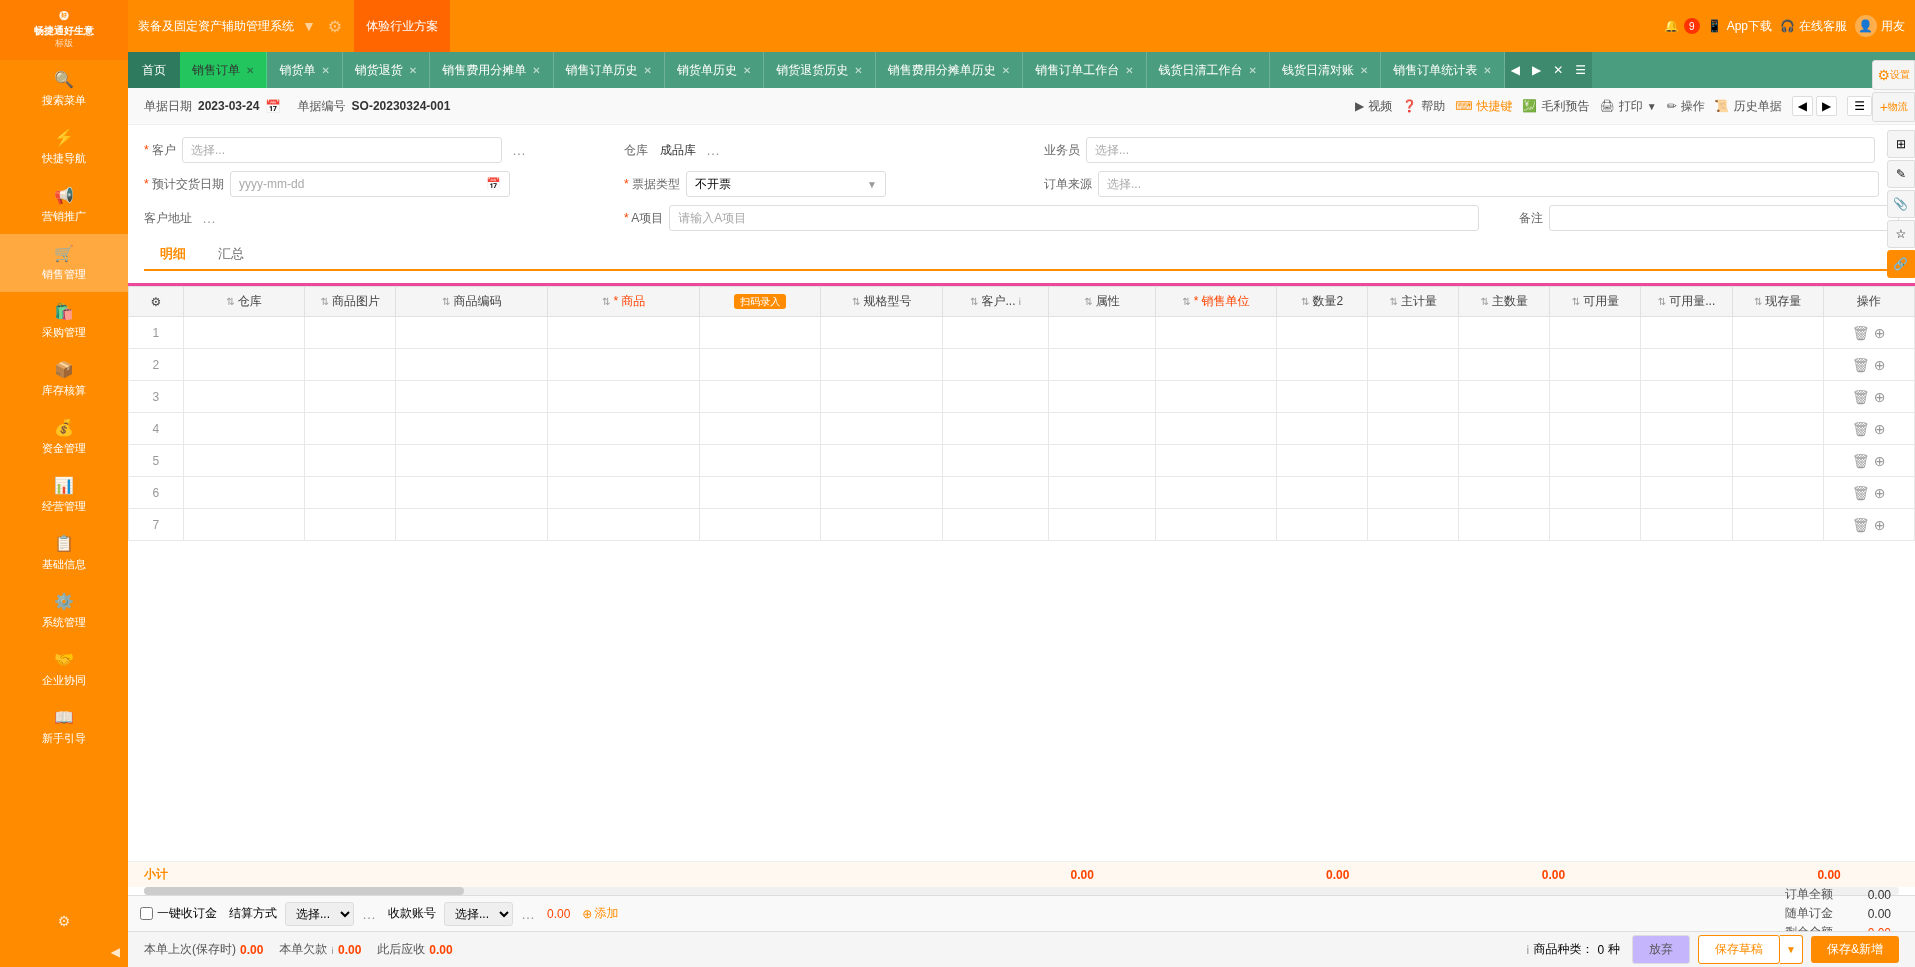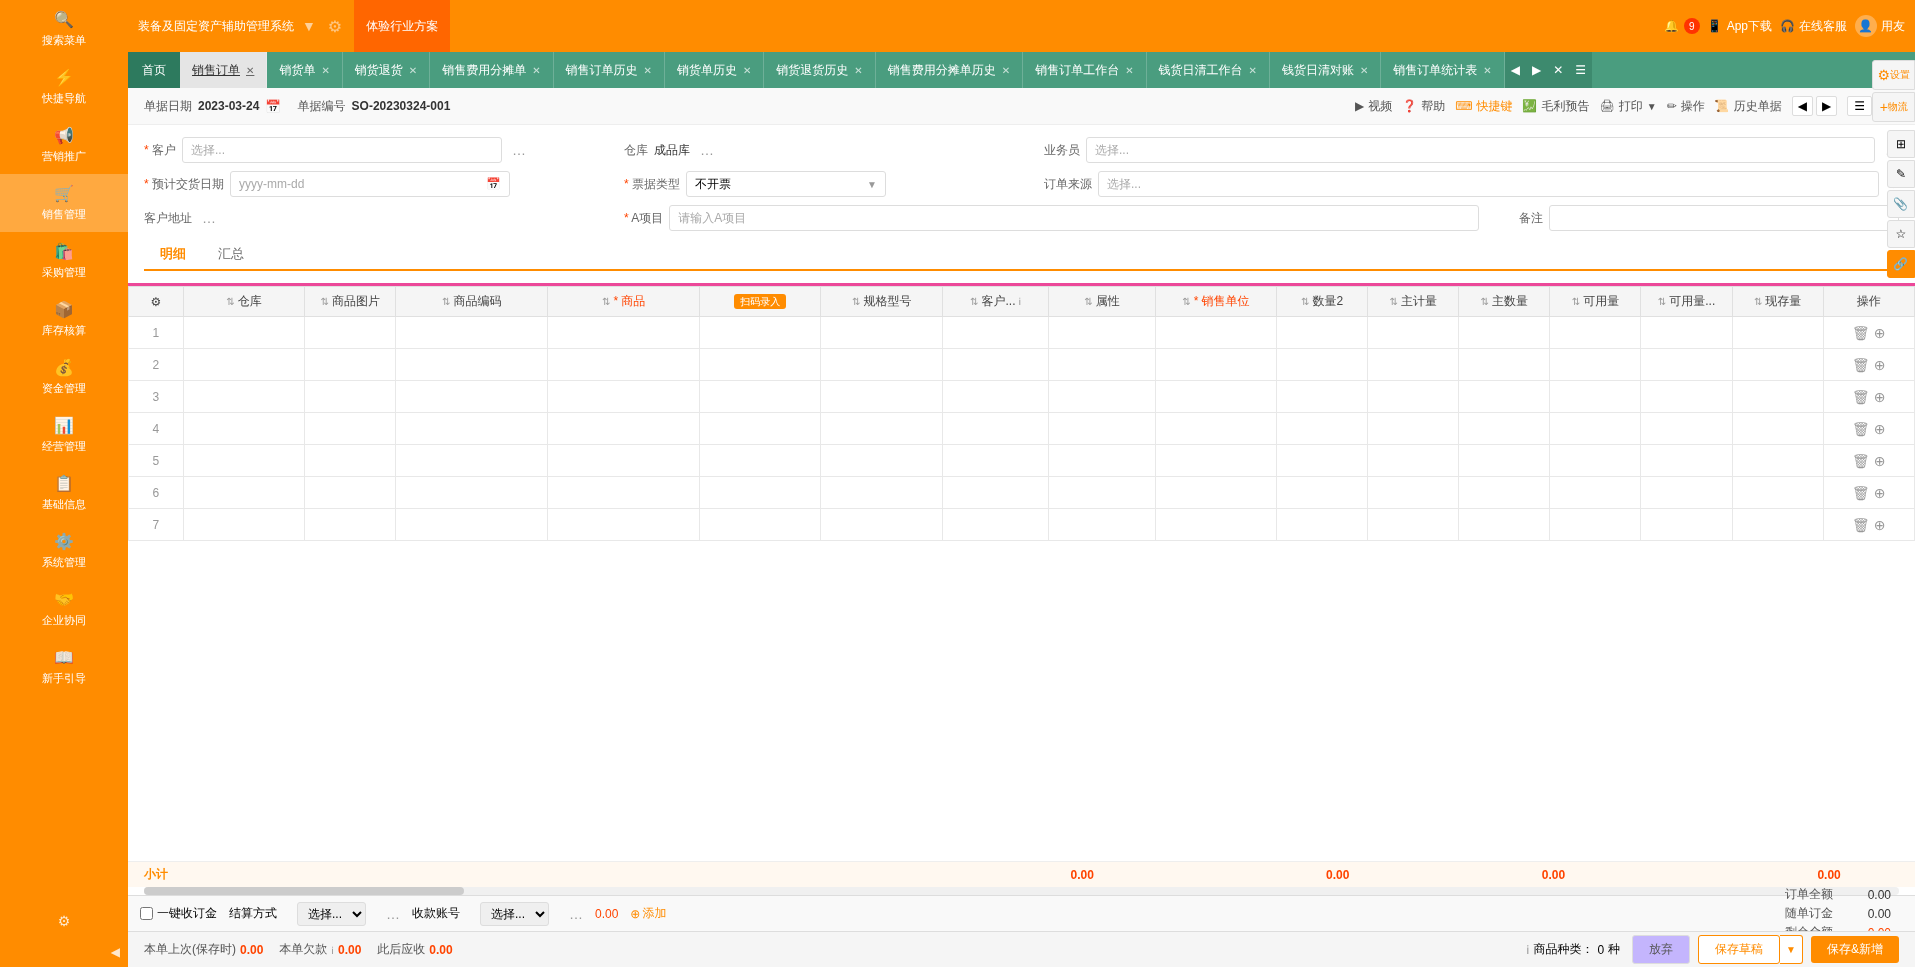--- a/index.html
+++ b/index.html
@@ -25,21 +25,21 @@
     
     .top-header { height: 52px; background: #ff8c00; display: flex; align-items: center; padding: 0 10px; gap: 8px; }
     .system-name { color: white; font-size: 12px; }
     .top-btn { background: #ff6600; color: white; border: none; padding: 20px 12px; border-radius: 3px; cursor: pointer; font-size: 12px; }
     .top-user-area { display: flex; align-items: center; gap: 8px; color: white; font-size: 12px; }
     .badge { background: #ff3300; color: white; border-radius: 50%; width: 16px; height: 16px; display: flex; align-items: center; justify-content: center; font-size: 10px; }
 
     
     .tab-bar { height: 36px; background: #4a9d7f; display: flex; align-items: stretch; overflow-x: hidden; }
     .tab { padding: 0 12px; display: flex; align-items: center; color: white; cursor: pointer; white-space: nowrap; font-size: 12px; gap: 4px; border-right: 1px solid rgba(255,255,255,0.2); }
-    .tab.active { background: #e5e5e5; color: #333; text-decoration: underline; }
+    .tab.active { background: #22c55e; color: #333; }
     .tab-close { font-size: 10px; opacity: 0.7; margin-left: 2px; }
     .tab-nav-btn { padding: 0 6px; display: flex; align-items: center; color: white; cursor: pointer; background: #3d8a6e; border: none; }
     .tab-home { padding: 0 14px; display: flex; align-items: center; color: white; cursor: pointer; background: #2d7a5e; font-size: 12px; }
 
     
     .content { flex: 1; background: white; overflow: hidden; display: flex; flex-direction: column; }
     .toolbar-item { display: flex; align-items: center; gap: 4px; color: #555; cursor: pointer; font-size: 12px; }
 
     
     .form-area { padding: 12px 16px; border-bottom: 3px solid #ec4899; }
@@ -86,21 +86,21 @@
     .action-icon { font-size: 14px; color: #999; cursor: pointer; }
 
     
     .table-footer { background: #fff8f0; border-top: 1px solid #eee; display: flex; align-items: center; padding: 4px 8px; }
     .subtotal-label { color: #ff8c00; font-size: 12px; font-weight: bold; padding: 0 8px; }
     .subtotal-value { color: #ff4400; font-size: 12px; font-weight: bold; }
 
     
     .bottom-bar { height: 36px; background: #f9f9f9; border-top: 1px solid #ddd; display: flex; align-items: center; padding: 0 12px; gap: 12px; }
     .bottom-checkbox { display: flex; align-items: center; gap: 4px; }
-    .bottom-field { display: flex; align-items: center; gap: 20px; }
+    .bottom-field { display: flex; align-items: center; gap: 8px; }
     .bottom-select { border: 1px solid #ddd; border-radius: 3px; padding: 2px 6px; font-size: 12px; height: 24px; }
     .bottom-value { color: #ff4400; font-size: 12px; }
     .add-btn { color: #ff8c00; cursor: pointer; font-size: 12px; display: flex; align-items: center; gap: 2px; }
 
     
     .status-bar { height: 36px; background: #f5f5f5; border-top: 1px solid #ddd; display: flex; align-items: center; padding: 0 16px; gap: 16px; }
     .status-item { display: flex; align-items: center; gap: 4px; font-size: 12px; color: #555; }
     .status-value { color: #ff4400; font-weight: bold; }
     .status-right { margin-left: auto; display: flex; align-items: center; gap: 12px; }
 
@@ -124,20 +124,30 @@
     .doc-value { color: #333; font-size: 12px; font-weight: bold; }
     .doc-date-icon { font-size: 13px; color: #999; cursor: pointer; }
 
     
     .table-scroll-wrap { overflow-x: auto; overflow-y: auto; flex: 1; }
   </style>
 </head>
 <body>
 
 <div class="sidebar">
+  <div class="sidebar-logo">
+    <div class="sidebar-logo-img">
+      <svg width="36" height="30" viewBox="0 0 36 30">
+        <circle cx="18" cy="12" r="10" fill="white" opacity="0.9"></circle>
+        <text x="18" y="16" text-anchor="middle" font-size="10" fill="#ff8c00" font-weight="bold">好</text>
+      </svg>
+      <span class="sidebar-logo-text">畅捷通好生意</span>
+      <span style="color:rgba(255,255,255,0.7);font-size:9px;">标版</span>
+    </div>
+  </div>
 
   <div class="sidebar-item">
     <span class="sidebar-item-icon">🔍</span>
     <span class="sidebar-item-label">搜索菜单</span>
   </div>
   <div class="sidebar-item">
     <span class="sidebar-item-icon">⚡</span>
     <span class="sidebar-item-label">快捷导航</span>
   </div>
   <div class="sidebar-item">
@@ -345,21 +355,21 @@
     <div class="form-area">
 
       <div class="form-row">
         <div class="form-field" style="flex:2;max-width:440px;">
           <span class="form-label required">客户</span>
           <input class="form-input" type="text" style="flex: 1 1 0%; max-width: 320px;" placeholder="选择...">
           <span class="form-input-ellipsis">…</span>
         </div>
         <div class="form-field" style="flex:2;max-width:380px;margin-left:40px;">
           <span class="form-label">仓库</span>
-          <span class="form-field-value" style="">成品库</span>
+          <span class="form-field-value" style="margin-left:6px;">成品库</span>
           <span class="form-input-ellipsis">…</span>
         </div>
         <div class="form-field" style="flex:2;margin-left:40px;">
           <span class="form-label">业务员</span>
           <input class="form-input" type="text" style="flex: 1 1 0%;" placeholder="选择...">
           <span class="form-input-ellipsis">…</span>
         </div>
       </div>
 
       <div class="form-row">

